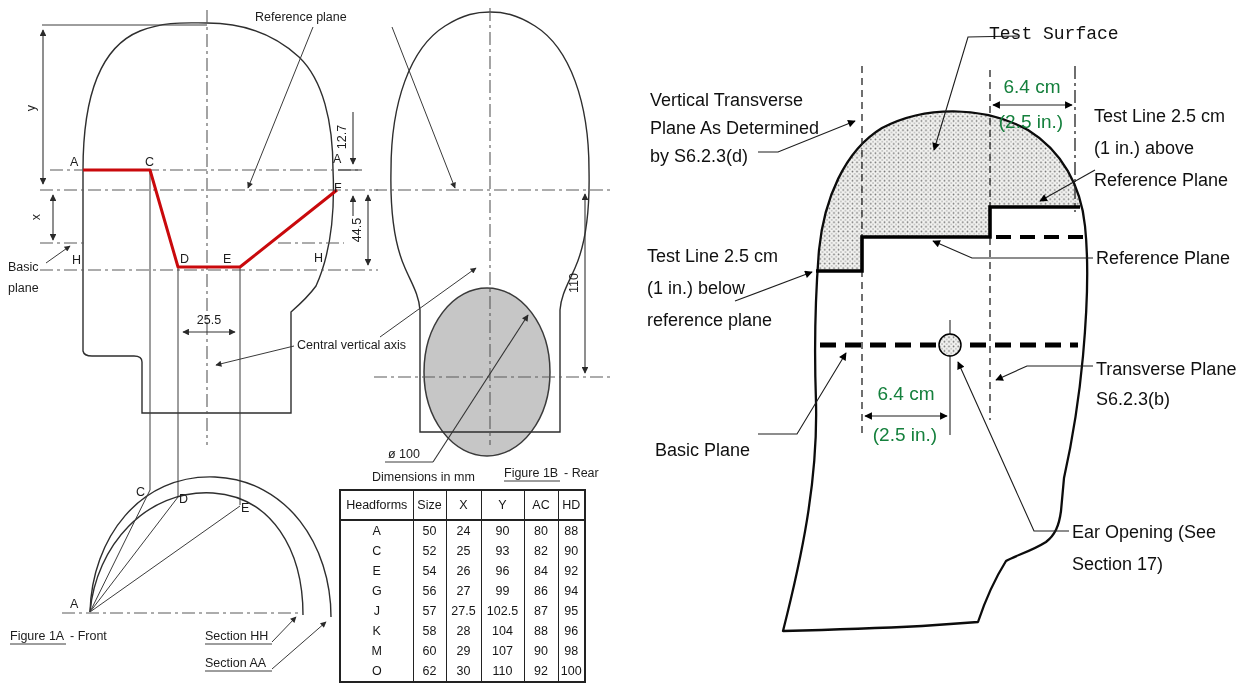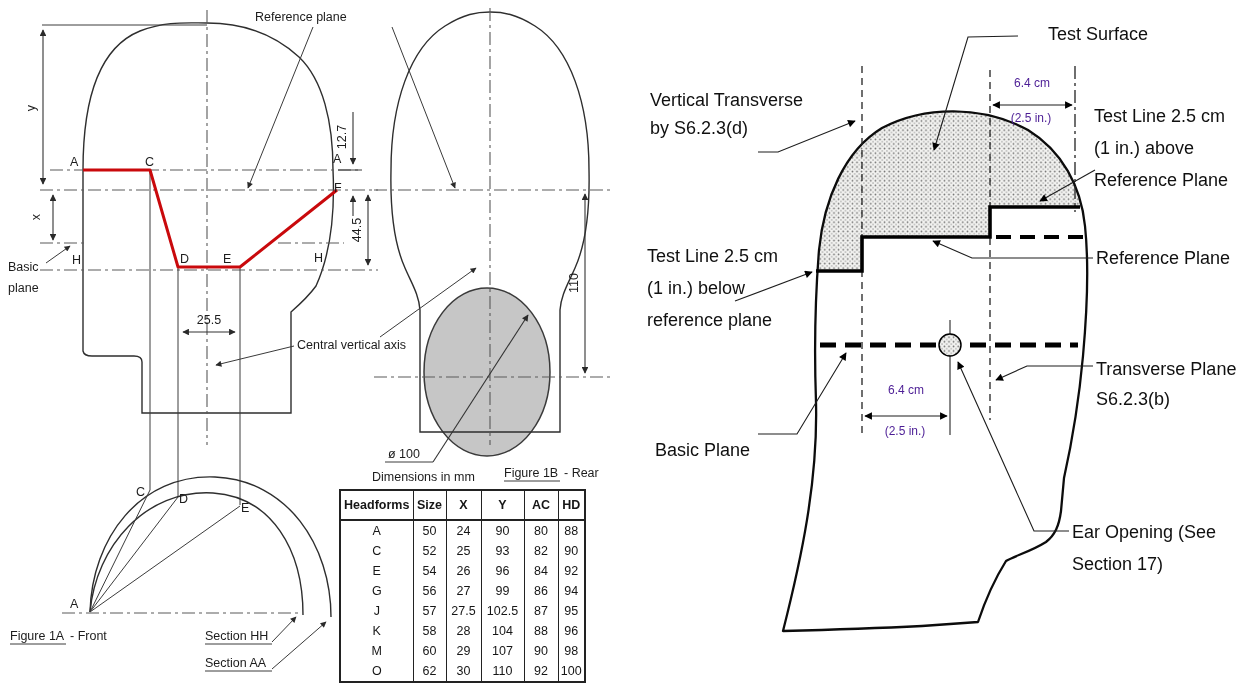--- a/index.html
+++ b/index.html
@@ -19,26 +19,26 @@
   .tsolid{fill:none;stroke:#000;stroke-width:3.6;}
   .tdashref{fill:none;stroke:#000;stroke-width:4;stroke-dasharray:15 9;}
   .tdashbasic{fill:none;stroke:#000;stroke-width:5;stroke-dasharray:16 9;}
   .vdash{fill:none;stroke:#222;stroke-width:1.3;stroke-dasharray:7 5;}
   .vdashdot{fill:none;stroke:#222;stroke-width:1.3;stroke-dasharray:13 4 3 4;}
   .rldr{fill:none;stroke:#1d1d1d;stroke-width:1.1;}
   .earline{fill:none;stroke:#111;stroke-width:1;}
 
   .lbl{position:absolute;font-size:18px;color:#101010;white-space:nowrap;}
   .lbl .ln{display:block;}
-  .dimtxt{position:absolute;font-size:12px;color:#4c1d95;text-align:center;}
+  .dimtxt{position:absolute;font-size:19px;color:#15803d;text-align:center;}
   .note{position:absolute;left:628px;top:646px;font-size:17.5px;color:#101010;white-space:pre-wrap;}
 
   table.hf{position:absolute;left:339px;top:489px;width:245px;border-collapse:collapse;
      border:2px solid #222;table-layout:fixed;font-size:12.5px;color:#161616;}
-  table.hf th{border-bottom:2.5px solid #222;font-weight:bold;height:28px;padding:0;}
+  table.hf th{border-bottom:2.5px solid #222;font-weight:normal;height:28px;padding:0;}
   table.hf th,table.hf td{border-left:1.5px solid #222;text-align:center;padding:0;}
   table.hf th:first-child,table.hf td:first-child{border-left:none;}
   table.hf td{height:20px;line-height:20px;}
 </style>
 </head>
 <body>
 
 <div id="stage">
 
 <svg width="1241" height="698" viewBox="0 0 1241 698">
@@ -257,26 +257,27 @@
           <td>O</td>
           <td>62</td>
           <td>30</td>
           <td>110</td>
           <td>92</td>
           <td>100</td>
         </tr>
       </tbody>
 </table>
 
-<div class="lbl" style="left:1048px;top:24px;">
+<div class="lbl" style="left:989px;top:24px;font-family:Liberation Mono, monospace;">
   <span class="ln">Test Surface</span>
 </div>
 
 <div class="lbl" style="left:650px;top:86px;">
   <span class="ln" style="line-height:28px">Vertical Transverse</span>
+  <span class="ln" style="line-height:28px">Plane As Determined</span>
   <span class="ln" style="line-height:28px">by S6.2.3(d)</span>
 </div>
 
 <div class="dimtxt" style="left:990px;top:76px;width:84px;">6.4 cm</div>
 <div class="dimtxt" style="left:986px;top:111px;width:90px;">(2.5 in.)</div>
 
 <div class="lbl" style="left:1094px;top:100px;">
   <span class="ln" style="line-height:32px">Test Line 2.5 cm</span>
   <span class="ln" style="line-height:32px">(1 in.) above</span>
   <span class="ln" style="line-height:32px">Reference Plane</span>

